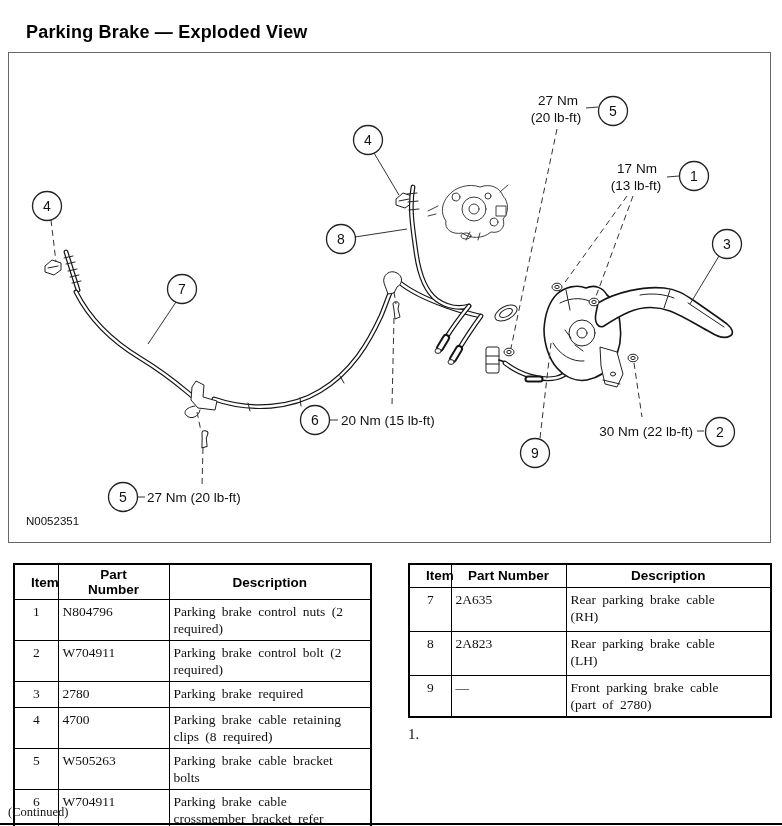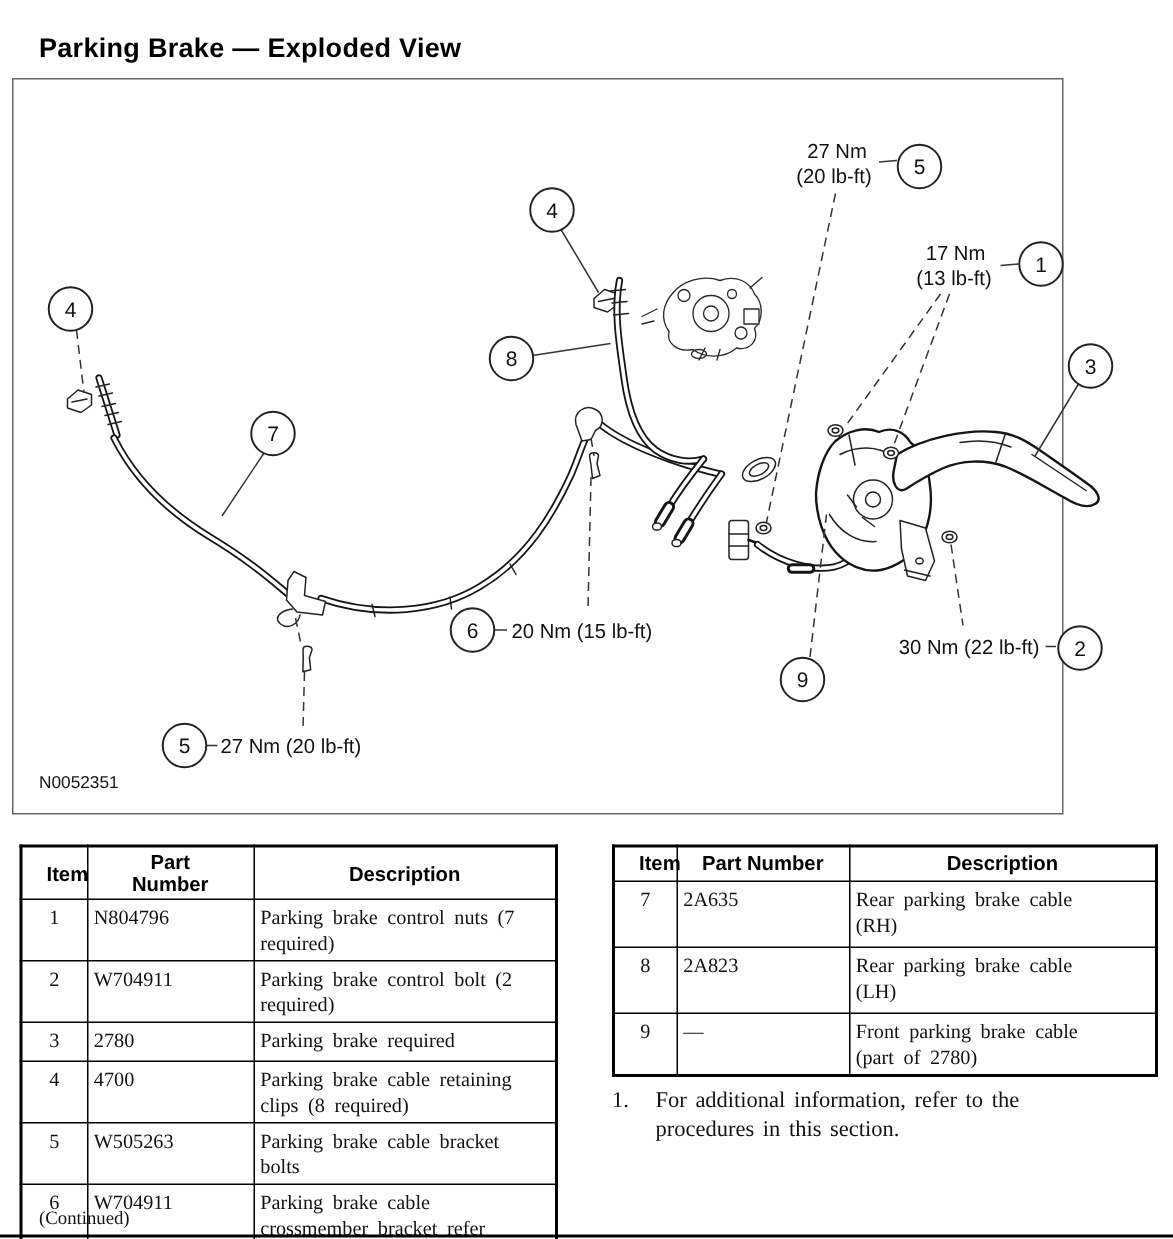--- a/index.html
+++ b/index.html
@@ -5,21 +5,21 @@
   html,body { margin:0; padding:0; background:#fff; }
   .page {
     position:relative; width:782px; height:826px; background:#fff;
     font-family:"Liberation Serif", serif; color:#111; overflow:hidden;
   }
   .title {
     position:absolute; left:10px; top:6px; margin:16px;
     font:bold 18px "Liberation Sans", sans-serif; letter-spacing:.2px; color:#000;
   }
   .figure-box {
-    position:absolute; left:8px; top:52px; width:701px; height:491px;
+    position:absolute; left:8px; top:52px; width:763px; height:491px;
     border:1px solid #666; box-sizing:border-box; background:#fff;
   }
   .figure-box svg { display:block; }
 
   
   .thin   { fill:none; stroke:#222; stroke-width:1;   stroke-linecap:round; stroke-linejoin:round; }
   .thinf  { fill:#fff; stroke:#222; stroke-width:1;   stroke-linejoin:round; }
   .med    { fill:none; stroke:#151515; stroke-width:1.6; stroke-linecap:round; stroke-linejoin:round; }
   .medf   { fill:#fff; stroke:#151515; stroke-width:1.6; stroke-linejoin:round; }
   .cable-out { fill:none; stroke:#151515; stroke-width:4.8; stroke-linecap:round; }
@@ -59,21 +59,21 @@
 
   .footnote {
     position:absolute; left:408px; top:725px; width:356px; display:flex;
     font:15px "Liberation Serif", serif; line-height:19px; color:#111;
   }
   .footnote .marker { flex:none; width:29px; }
   .footnote .text { white-space:pre-line; word-spacing:2px; }
 
   .continued {
     position:absolute; left:8px; top:805px;
-    font:12.5px "Liberation Serif", serif; color:#111;margin-left:18px;
+    font:12.5px "Liberation Serif", serif; color:#111;
   }
   .bottom-rule { position:absolute; left:0; top:823px; width:782px; height:2px; background:#000; }
 </style>
 </head>
 <body>
 
 <div class="page">
 
   <h1 class="title">Parking Brake — Exploded View</h1>
 
@@ -290,21 +290,21 @@
       </colgroup>
     <tbody>
         <tr style="height:23px">
       <th class="th-item">Item</th>
       <th class="th-part">Part Number</th>
       <th class="th-desc">Description</th>
     </tr>
     <tr style="height:40px">
       <td class="c-item">1</td>
       <td class="c-part">N804796</td>
-      <td class="c-desc">Parking brake control nuts (7
+      <td class="c-desc">Parking brake control nuts (2
 required)</td>
     </tr>
     <tr style="height:40px">
       <td class="c-item">2</td>
       <td class="c-part">W704911</td>
       <td class="c-desc">Parking brake control bolt (2
 required)</td>
     </tr>
     <tr style="height:26px">
       <td class="c-item">3</td>
@@ -360,20 +360,18 @@
       <td class="c-item">9</td>
       <td class="c-part">—</td>
       <td class="c-desc">Front parking brake cable
 (part of 2780)</td>
     </tr>
   </tbody>
     </table>
 
   <div class="footnote">
     <span class="marker">1.</span>
-    <span class="text">For additional information, refer to the
-procedures in this section.</span>
   </div>
 
   <div class="continued">(Continued)</div>
   <div class="bottom-rule"></div>
 
 </div>
 
 </body></html>

